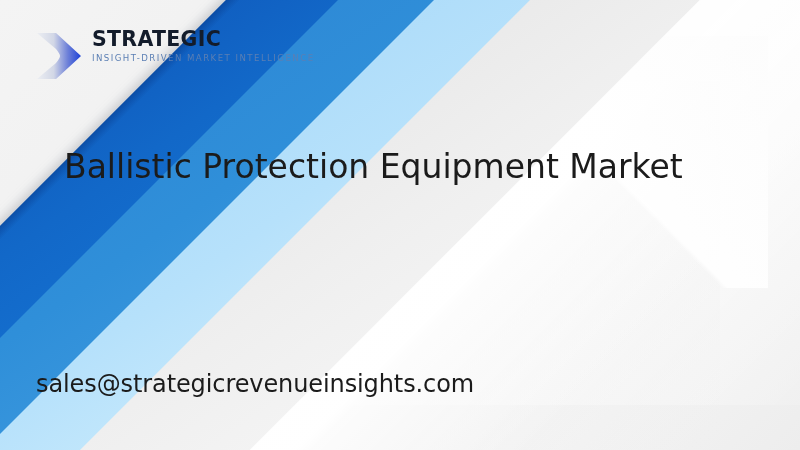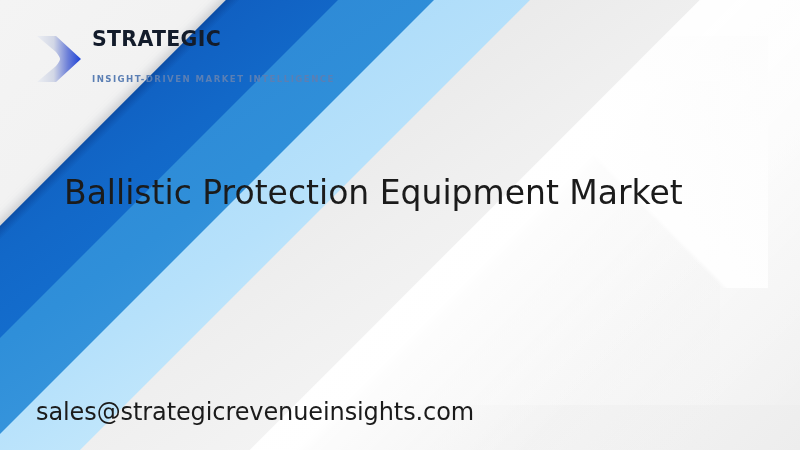--- a/index.html
+++ b/index.html
@@ -109,21 +109,21 @@
     width: 10px;
     background: linear-gradient(90deg, rgba(7,60,140,0.55) 0%, rgba(7,60,140,0) 100%);
   }
 
   
   .logo {
     position: absolute;
     left: 36px;
     top: 28px;
     display: flex;
-    align-items: flex-end;
+    align-items: flex-start;
     gap: 10px;
   }
   .logo-mark {
     width: 46px;
     height: 50px;
     flex: 0 0 auto;
     margin-top: 3px;
   }
   .logo-text {
     display: flex;
@@ -132,49 +132,47 @@
   }
   .brand-line {
     font-size: 20.5px;
     font-weight: bold;
     letter-spacing: 0.3px;
     line-height: 1.08;
     color: #131c2b;
     white-space: nowrap;
   }
   .brand-tagline {
-    margin-top: 24px;
+    margin-top: 3px;
     font-size: 8.6px;
-    font-weight: bold;
+    font-weight: normal;
     letter-spacing: 1.45px;
     color: #5b7fb4;
     white-space: nowrap;
   }
 
   
   .headline {
     position: absolute;
     left: 64px;
     top: 146px;
     width: 660px;
     font-size: 33px;
     font-weight: normal;
     line-height: 1.25;
     color: #1b1b1b;
-    margin-top: 26px;
   }
   .email {
     position: absolute;
     left: 36px;
     top: 370px;
     font-size: 24px;
     font-weight: normal;
     color: #1b1b1b;
     letter-spacing: -0.1px;
-    margin-top: 28px;
   }
 </style>
 </head>
 <body>
 
 <div id="slide">
 
   <div class="bg-base"></div>
   <div class="facet facet-a"></div>
   <div class="facet facet-b"></div>

